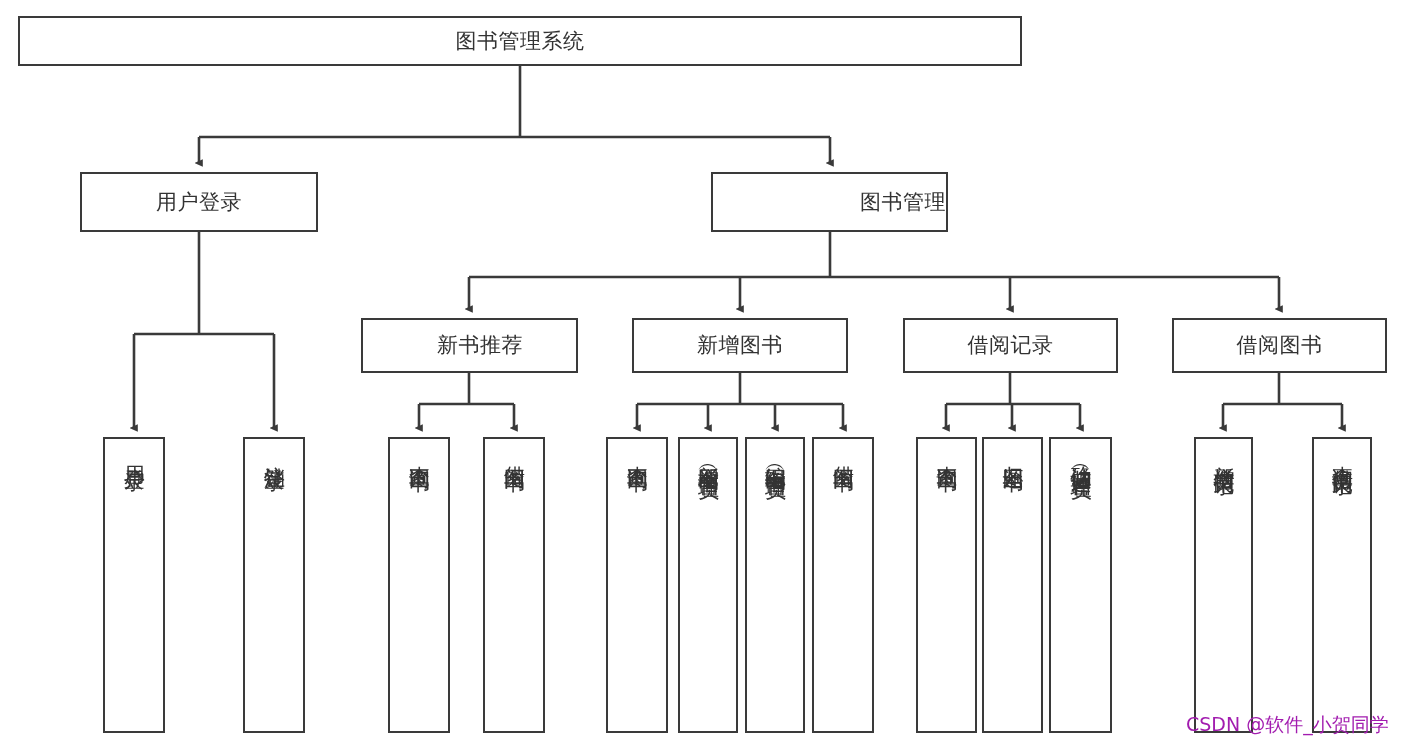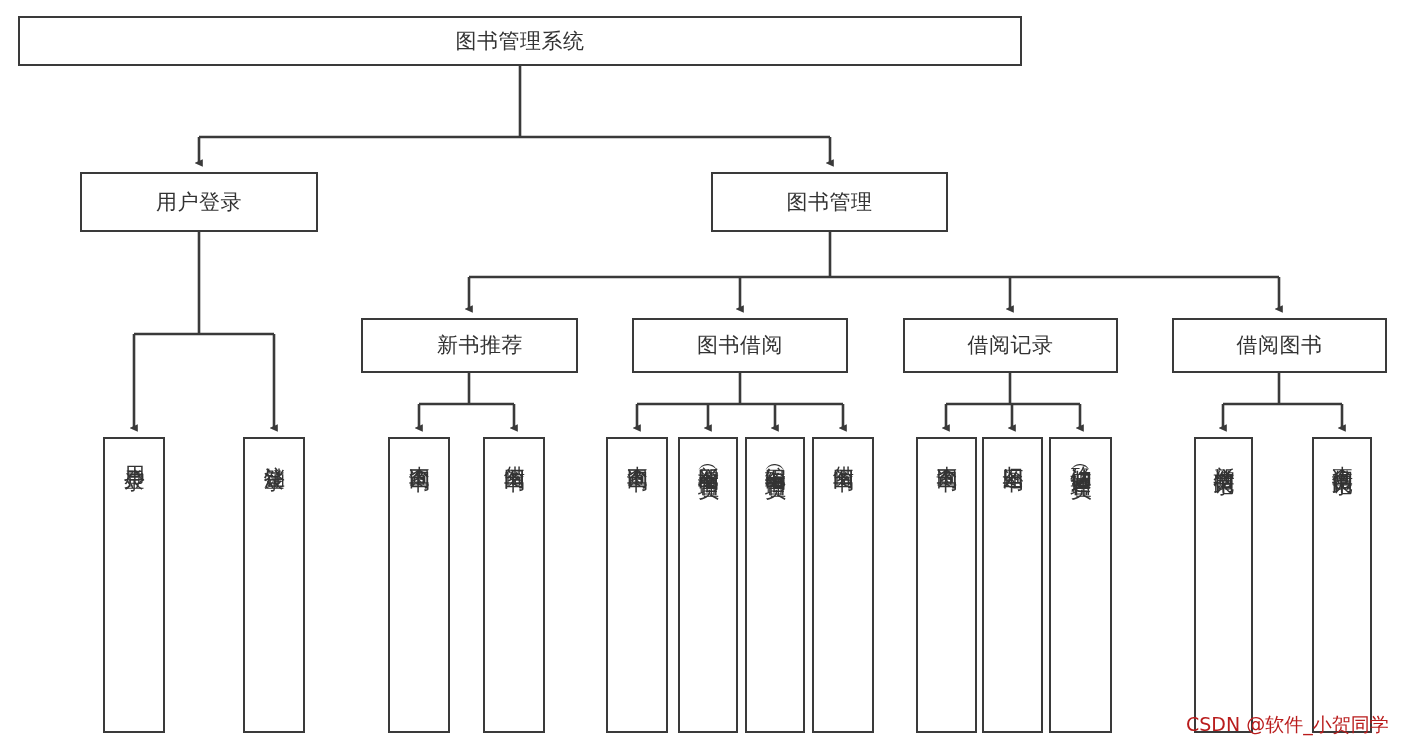--- a/index.html
+++ b/index.html
@@ -56,21 +56,21 @@
     letter-spacing: 2px;
     font-size: 21px;
     line-height: 1.0;
     max-height: 100%;
   }
   .watermark {
     position: absolute;
     left: 1186px;
     top: 712px;
     font-size: 19px;
-    color: #b91c1c;
+    color: #a21caf;
     white-space: nowrap;
     font-family: "DejaVu Sans", "Liberation Sans", sans-serif;
   }
 </style>
 </head>
 <body>
 
 <div id="diagram-root">
 
   <svg class="connectors" viewBox="0 0 1405 747" xmlns="http://www.w3.org/2000/svg">
@@ -124,30 +124,30 @@
   </svg>
 
   <div class="node" id="node-root" style="left: 18px; top: 16px; width: 1004px; height: 50px; font-family: Liberation Serif, serif;">
     <span class="node-label">图书管理系统</span>
   </div>
 
   <div id="level2-layer">
       <div class="node" style="left: 80px; top: 172px; width: 238px; height: 60px;">
         <span class="node-label">用户登录</span>
       </div>
-      <div class="node" style="left: 711px; top: 172px; width: 237px; height: 60px;">
+      <div class="node" style="left: 711px; top: 172px; width: 237px; height: 60px; justify-content: flex-end;">
         <span class="node-label">图书管理</span>
       </div>
     </div>
   <div id="level3-layer">
       <div class="node" style="left: 361px; top: 318px; width: 217px; height: 55px; padding-left: 21px;">
         <span class="node-label">新书推荐</span>
       </div>
       <div class="node" style="left: 632px; top: 318px; width: 216px; height: 55px;">
-        <span class="node-label">图书借阅</span>
+        <span class="node-label">新增图书</span>
       </div>
       <div class="node" style="left: 903px; top: 318px; width: 215px; height: 55px;">
         <span class="node-label">借阅记录</span>
       </div>
       <div class="node" style="left: 1172px; top: 318px; width: 215px; height: 55px;">
         <span class="node-label">借阅图书</span>
       </div>
     </div>
   <div id="leaf-layer">
       <div class="node leaf" style="left: 103px; top: 437px; width: 62px; height: 296px;">

